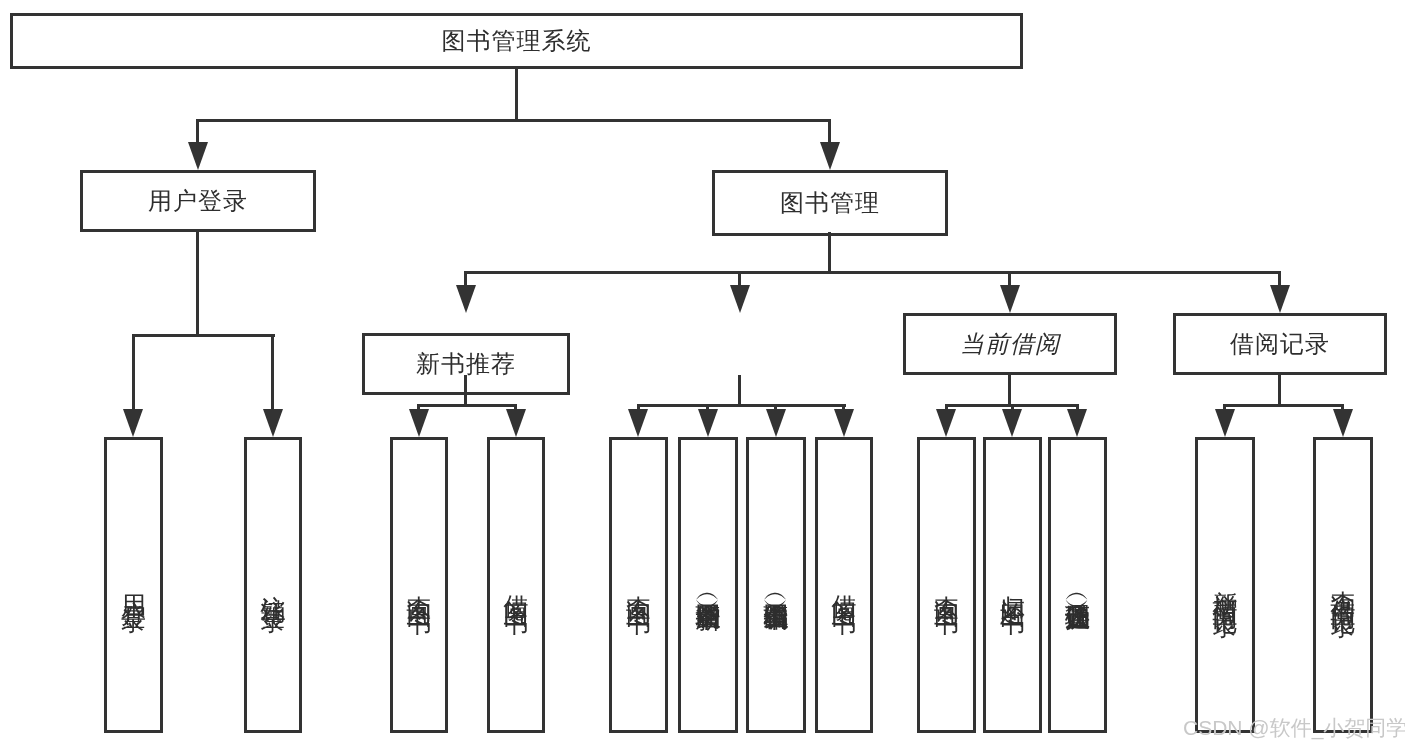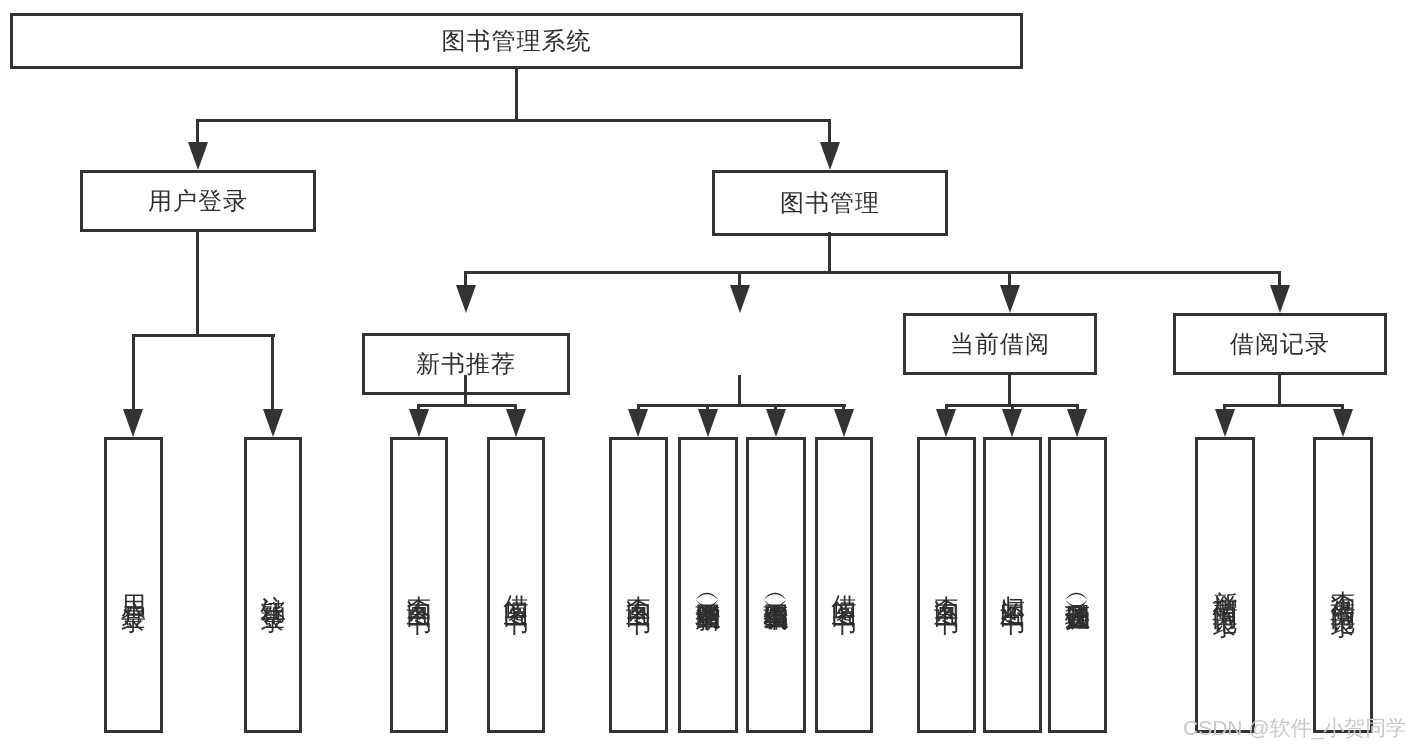--- a/index.html
+++ b/index.html
@@ -79,21 +79,21 @@
   <div class="vline" style="left:464px; top:271px; height:18px;"></div>
   <div class="vline" style="left:738px; top:271px; height:18px;"></div>
   <div class="vline" style="left:1008px; top:271px; height:18px;"></div>
   <div class="vline" style="left:1278px; top:271px; height:18px;"></div>
   <div class="arrow" style="left:456px; top:285px;"></div>
   <div class="arrow" style="left:730px; top:285px;"></div>
   <div class="arrow" style="left:1000px; top:285px;"></div>
   <div class="arrow" style="left:1270px; top:285px;"></div>
 
   <div class="box hbox" style="left:362px; top:313px; width:208px; height:62px;margin-top:20px;">新书推荐</div>
-  <div class="box hbox" style="left:903px; top:313px; width:194px; height:62px;">当前借阅</div>
+  <div class="box hbox" style="left:903px; top:313px; width:214px; height:62px;font-style:italic;">当前借阅</div>
   <div class="box hbox" style="left:1173px; top:313px; width:214px; height:62px;">借阅记录</div>
 
   <div class="vline" style="left:464px; top:375px; height:32px;"></div>
   <div class="hline" style="left:417px; top:404px; width:100px;"></div>
   <div class="vline" style="left:417px; top:404px; height:9px;"></div>
   <div class="vline" style="left:514px; top:404px; height:9px;"></div>
   <div class="arrow" style="left:409px; top:409px;"></div>
   <div class="arrow" style="left:506px; top:409px;"></div>
 
   <div class="vline" style="left:738px; top:375px; height:32px;"></div>

